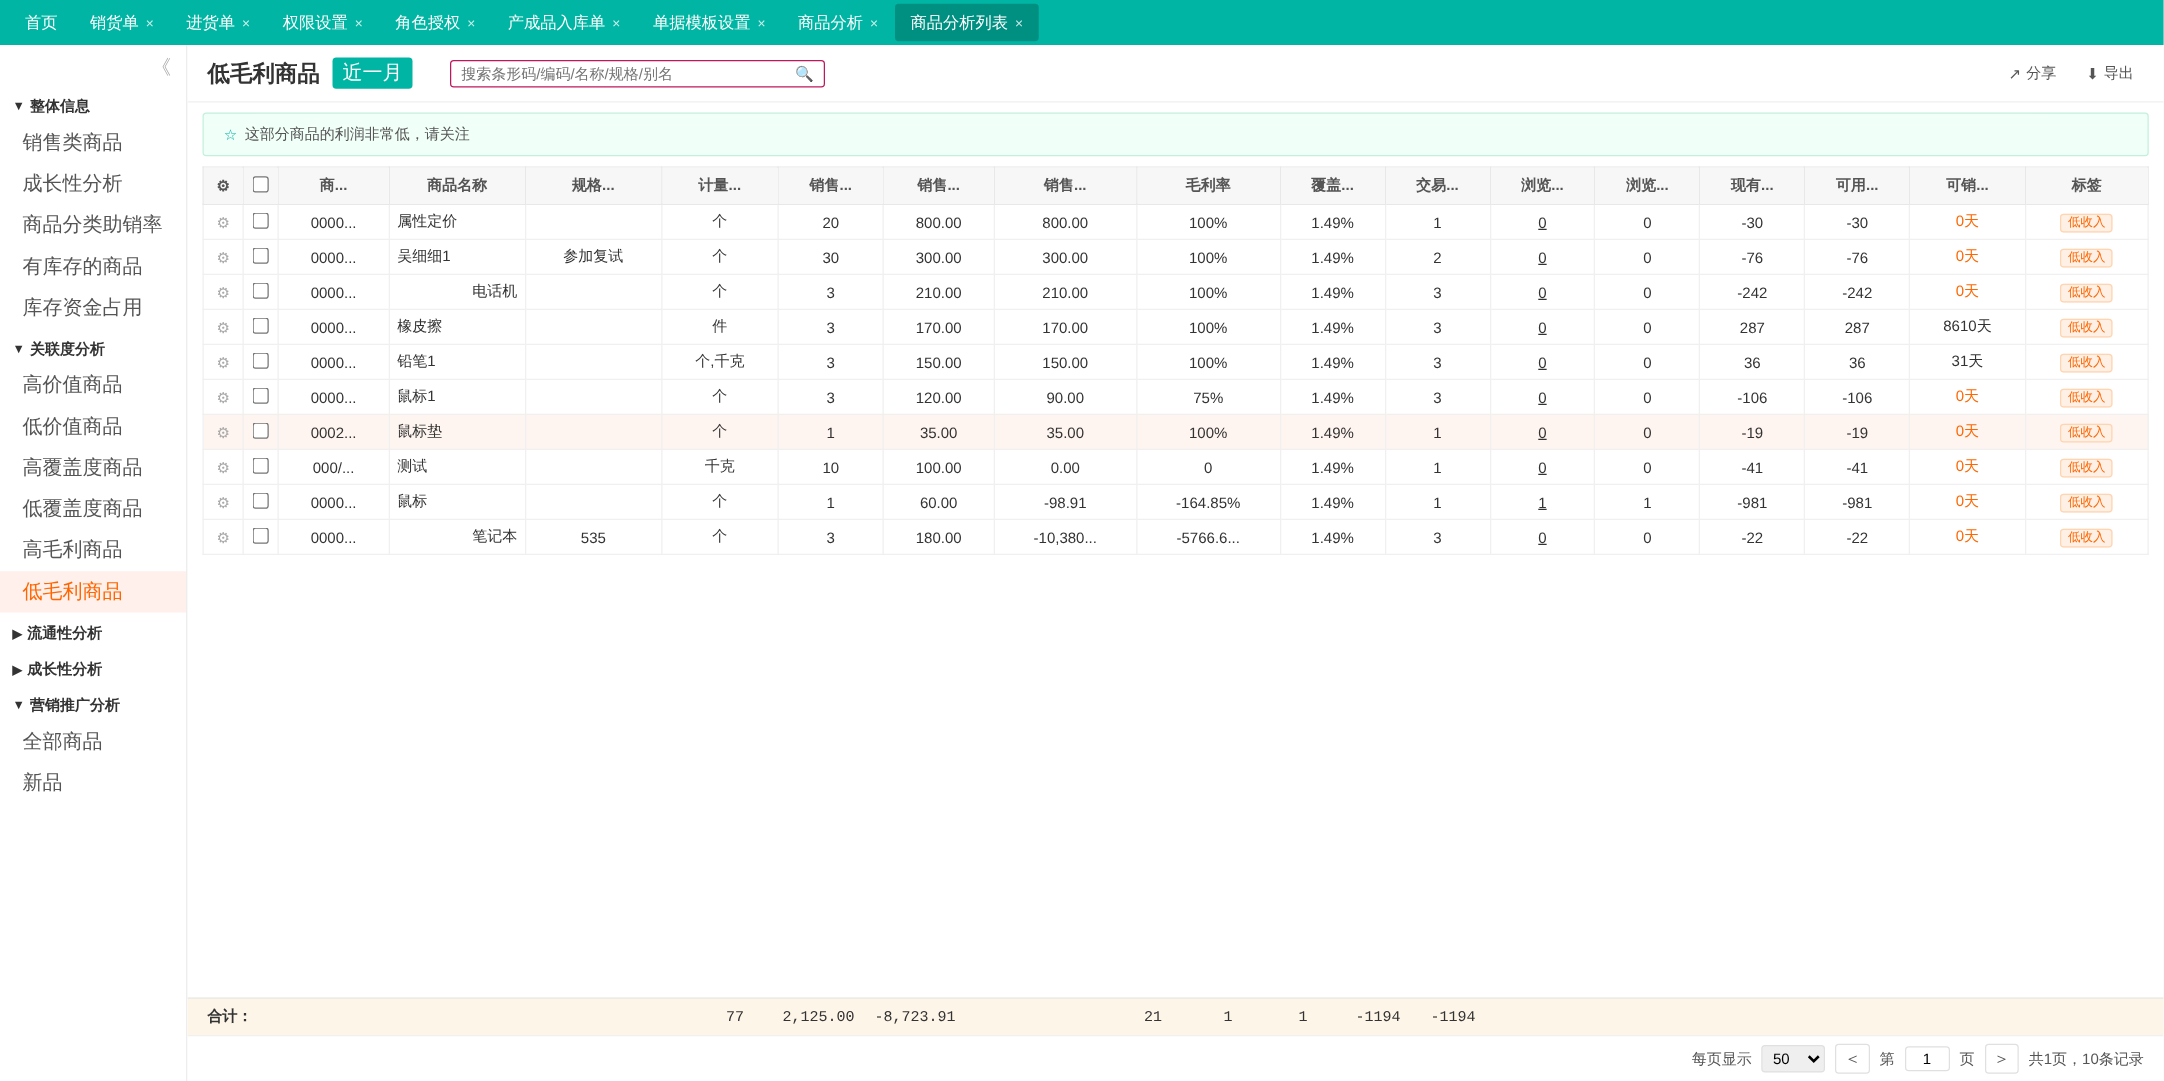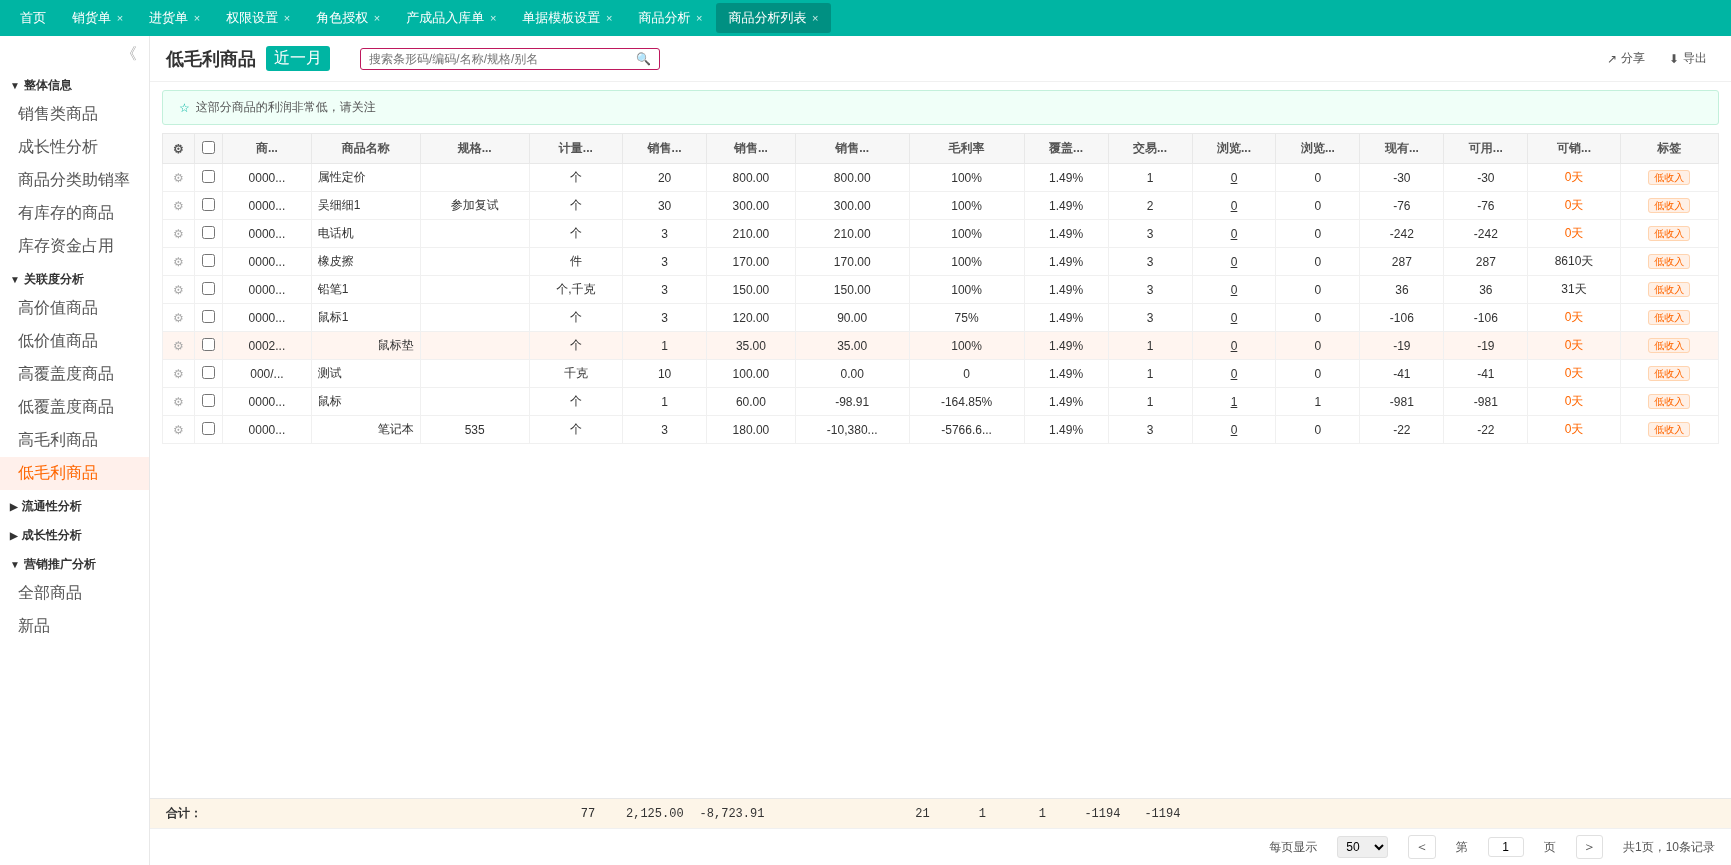--- a/index.html
+++ b/index.html
@@ -205,21 +205,21 @@
     }
 
     
     .pagination-bar {
       display: flex;
       align-items: center;
       justify-content: flex-end;
       padding: 6px 16px;
       background: #fff;
       border-top: 1px solid #f0f0f0;
-      gap: 20px;
+      gap: 8px;
       font-size: 12px;
       color: #555;
     }
     .pagination-bar select {
       border: 1px solid #e0e0e0;
       border-radius: 3px;
       padding: 2px 4px;
       font-size: 12px;
     }
     .pag-btn {
@@ -420,21 +420,21 @@
       <td>0</td>
       <td>-76</td>
       <td>-76</td>
       <td style="color:#ff6600;">0天</td>
       <td><span class="tag-low-income">低收入</span></td>
     </tr>
             <tr>
       <td style="color:#aaa;">⚙</td>
       <td><input type="checkbox" style=""></td>
       <td>0000...</td>
-      <td style="text-align:left;">电话机</td>
+      <td style="text-align:right;">电话机</td>
       <td></td>
       <td>个</td>
       <td>3</td>
       <td>210.00</td>
       <td>210.00</td>
       <td>100%</td>
       <td>1.49%</td>
       <td>3</td>
       <td class="underline">0</td>
       <td>0</td>
@@ -500,21 +500,21 @@
       <td>0</td>
       <td>-106</td>
       <td>-106</td>
       <td style="color:#ff6600;">0天</td>
       <td><span class="tag-low-income">低收入</span></td>
     </tr>
             <tr class="highlighted">
       <td style="color:#aaa;">⚙</td>
       <td><input type="checkbox" style=""></td>
       <td>0002...</td>
-      <td style="text-align:right;">鼠标垫</td>
+      <td style="text-align:left;">鼠标垫</td>
       <td></td>
       <td>个</td>
       <td>1</td>
       <td>35.00</td>
       <td>35.00</td>
       <td>100%</td>
       <td>1.49%</td>
       <td>1</td>
       <td class="underline">0</td>
       <td>0</td>

